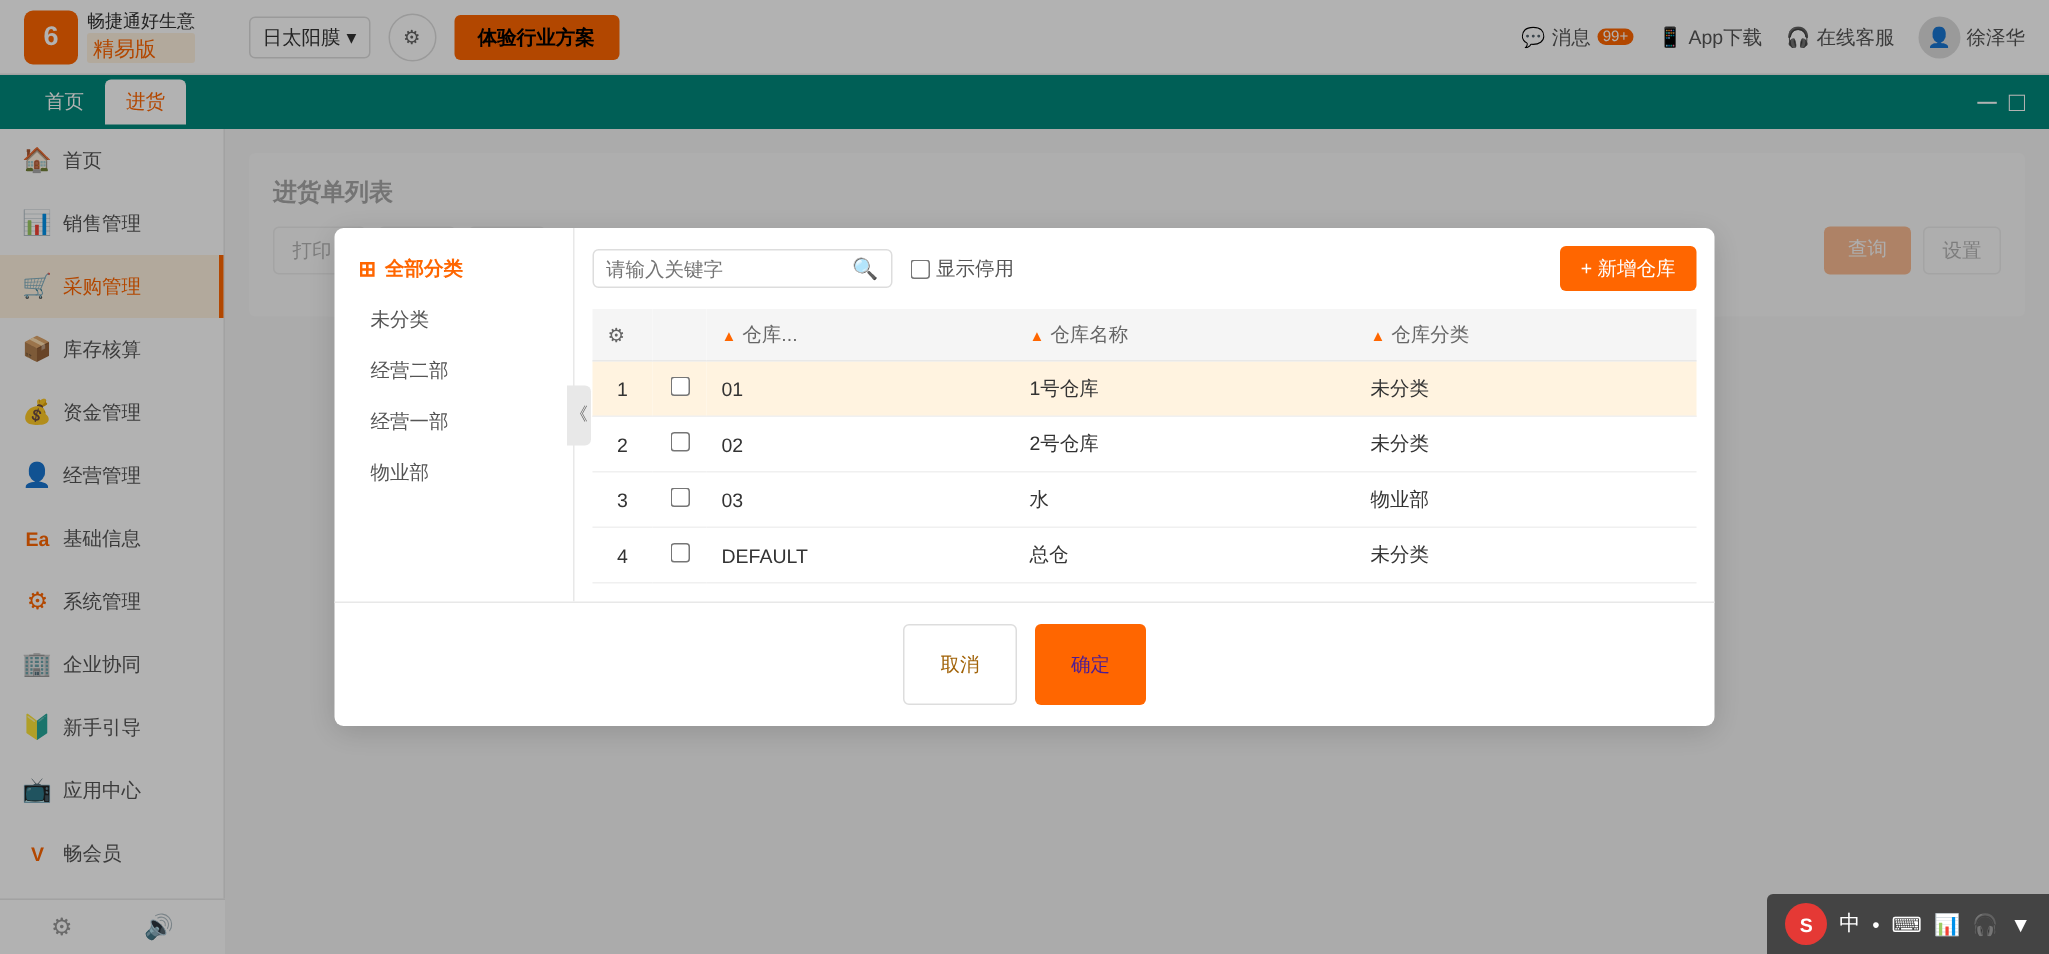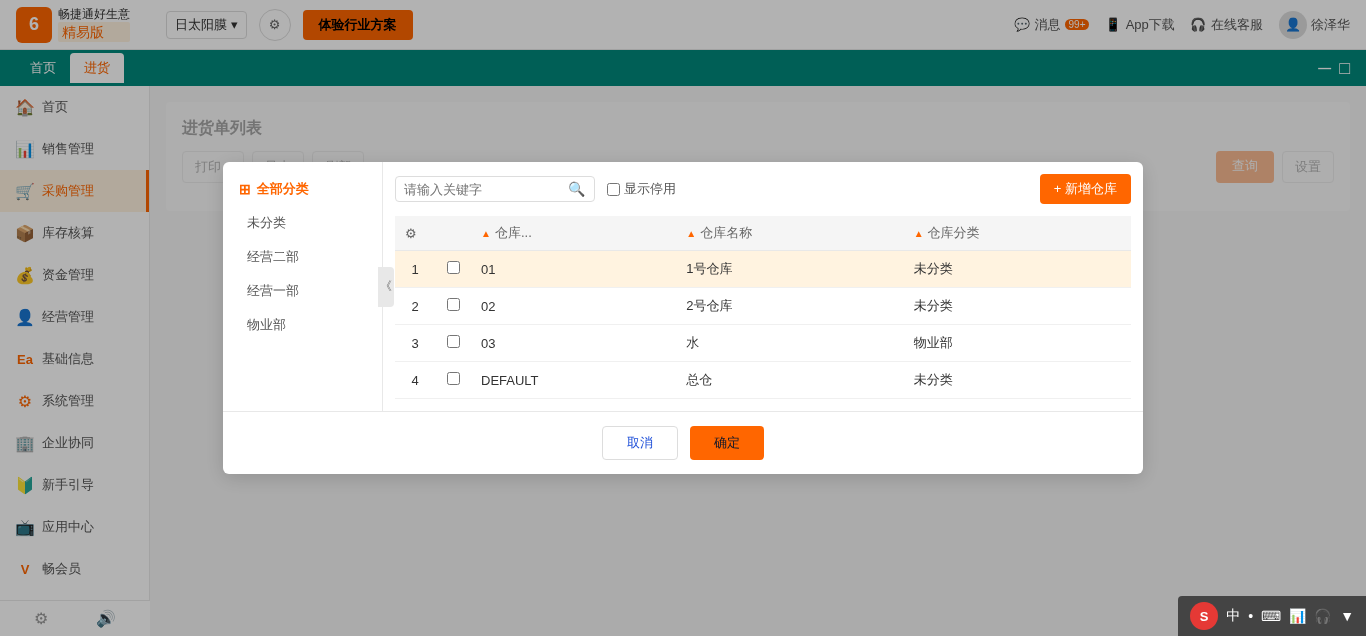--- a/index.html
+++ b/index.html
@@ -222,26 +222,26 @@
       width: 40px; text-align: center; border: 1px solid #ddd; border-radius: 4px;
       padding: 2px; font-size: 13px;
     }
 
     
     .dialog-footer {
       display: flex; justify-content: center; gap: 12px;
       padding: 14px 20px; border-top: 1px solid #e8e8e8;
     }
     .btn-cancel {
-      padding: 7px 24px; border: 1px solid #ddd; border-radius: 4px;
-      cursor: pointer; font-size: 13px; background: #fff; color: #1d4ed8;
+      padding: 17px 24px; border: 1px solid #ddd; border-radius: 4px;
+      cursor: pointer; font-size: 13px; background: #fff; color: #a16207;
     }
     .btn-confirm {
       padding: 7px 24px; border: none; border-radius: 4px;
-      cursor: pointer; font-size: 13px; background: #f60; color: #0f172a;
+      cursor: pointer; font-size: 13px; background: #f60; color: #4c1d95;
     }
 
     
     .bottom-right {
       position: fixed; bottom: 0; right: 0;
       display: flex; align-items: center; gap: 8px;
       background: rgba(0,0,0,0.6);
       padding: 6px 12px; border-radius: 4px 0 0 0;
     }
     .bottom-icon { color: #fff; font-size: 14px; cursor: pointer; }

